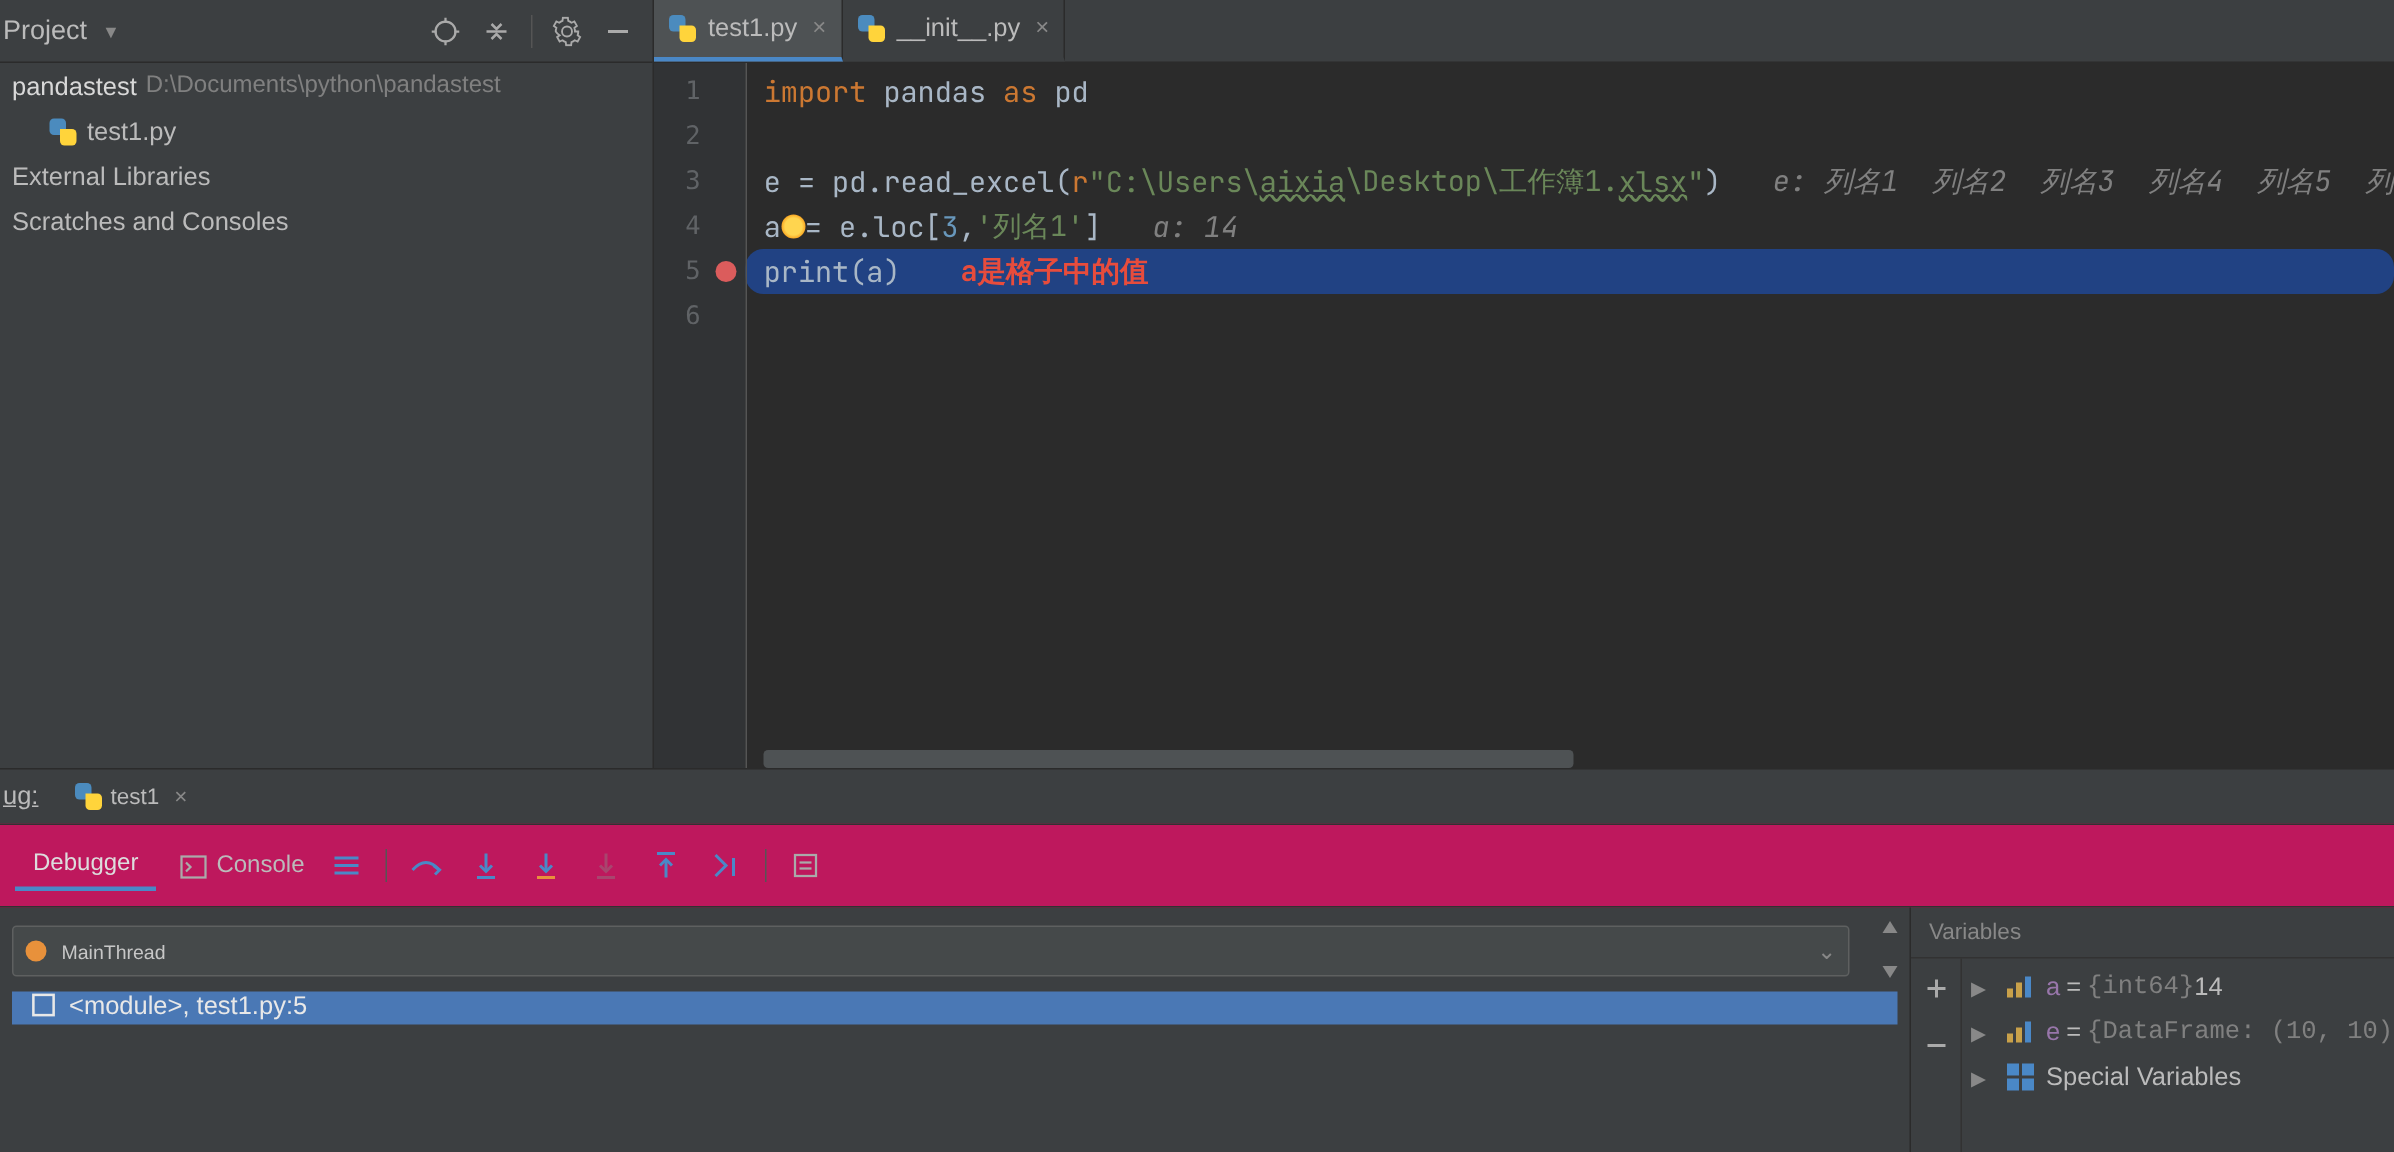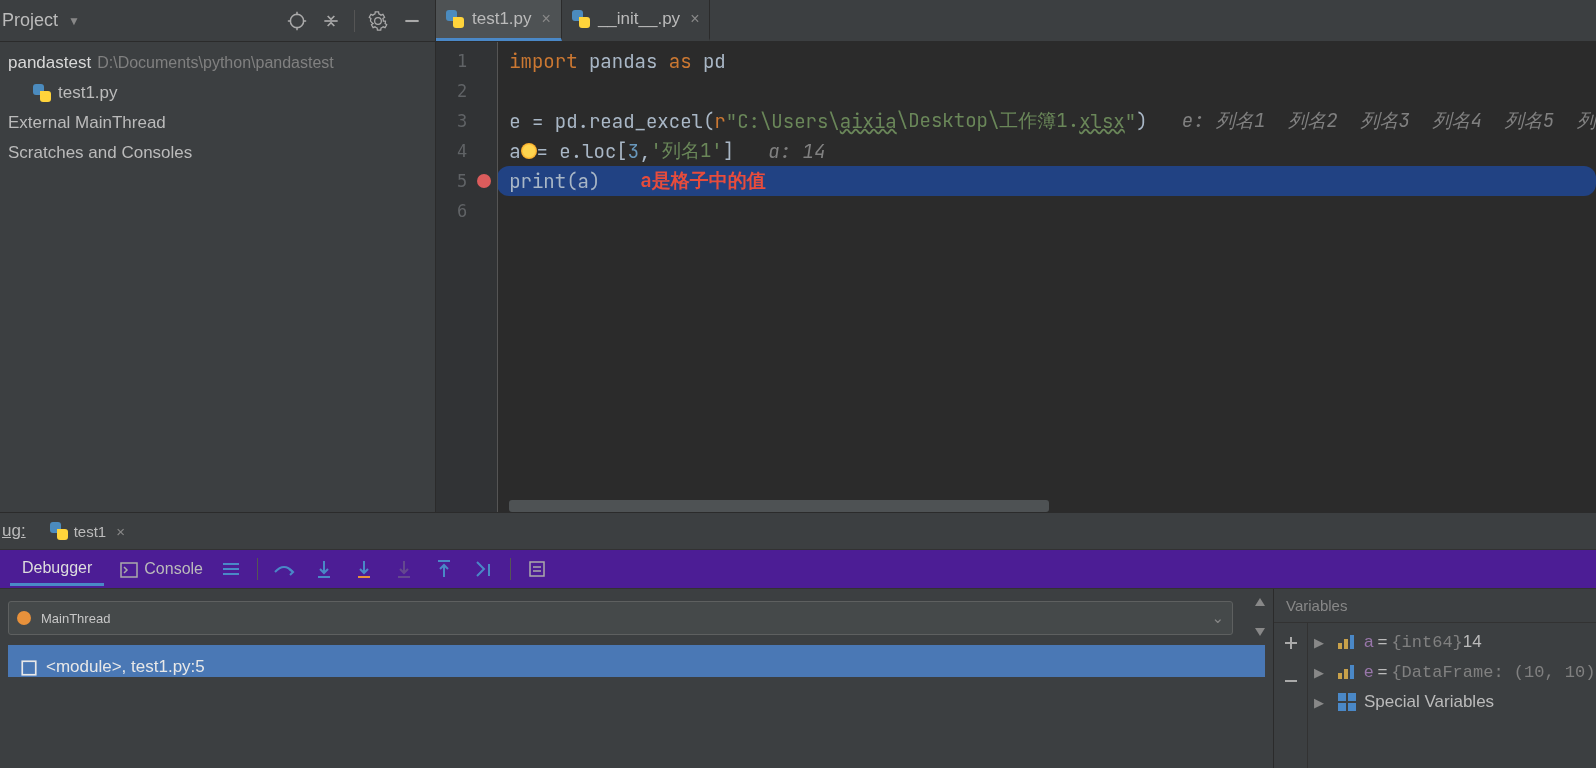--- a/index.html
+++ b/index.html
@@ -18,21 +18,21 @@
 .project-header {
   height: 42px; display: flex; align-items: center; padding: 0 6px 0 0;
   border-bottom: 1px solid #2b2b2b;
 }
 .project-title { font-size: 18px; color: #bbbbbb; padding-left: 2px; }
 .dropdown-arrow { margin-left: 10px; color: #888; font-size: 12px; }
 .spacer { flex: 1; }
 .toolbar-icon { width: 26px; height: 26px; display: flex; align-items: center; justify-content: center; cursor: pointer; margin: 0 4px; }
 .toolbar-icon svg { width: 20px; height: 20px; }
 .project-tree { padding: 6px 0; font-size: 17px; }
-.tree-row { display: flex; align-items: center; height: 30px; padding-left: 8px; }
+.tree-row { display: flex; align-items: flex-start; height: 30px; padding-left: 8px; }
 .tree-icon { width: 20px; height: 20px; margin-right: 6px; display: flex; align-items: center; justify-content: center; }
 .tree-label { color: #bbbbbb; }
 .tree-label.folder { color: #d8d8d8; font-weight: 500; }
 .tree-path { color: #808080; margin-left: 6px; font-size: 16px; }
 .tree-indent1 { padding-left: 32px; }
 .editor-area { flex: 1; background: #2b2b2b; display: flex; flex-direction: column; overflow: hidden; }
 .editor-tabs { height: 42px; background: #3c3f41; display: flex; align-items: stretch; border-bottom: 1px solid #2b2b2b; }
 .editor-tab { display: flex; align-items: center; padding: 0 10px; border-right: 1px solid #2b2b2b; cursor: pointer; background: #3c3f41; border-bottom: 3px solid transparent; }
 .editor-tab.active { background: #4e5254; border-bottom: 3px solid #4a88c7; }
 .editor-tab .tab-label { margin-left: 8px; color: #bbbbbb; font-size: 17px; }
@@ -54,37 +54,37 @@
 .annotation { color: #e74c3c; font-weight: bold; margin-left: 40px; font-style: normal; }
 .underline-wavy { text-decoration: underline wavy #6a8759; }
 .bulb { display: inline-block; width: 16px; height: 16px; background: radial-gradient(circle, #ffd54f 50%, #f9a825 70%); border-radius: 50%; vertical-align: middle; }
 .hscroll { position: absolute; bottom: 0; left: 12px; height: 12px; width: 540px; background: #4e5254; border-radius: 3px; }
 .debug-panel { flex: 1; background: #3c3f41; border-top: 1px solid #2b2b2b; display: flex; flex-direction: column; }
 .debug-tabbar { height: 36px; display: flex; align-items: center; padding-left: 2px; }
 .debug-tabbar .dbg-title { font-size: 17px; color: #bbbbbb; text-decoration: underline; }
 .debug-run-tab { display: flex; align-items: center; margin-left: 18px; padding: 2px 6px; }
 .debug-run-tab .tab-label { color: #bbbbbb; margin-left: 6px; }
 .debug-run-tab .close-x { margin-left: 10px; color: #888; }
-.debug-toolbar { height: 40px; background: #4c1d95; display: flex; align-items: center; border-top: 1px solid #323232; border-bottom: 1px solid #323232; padding-left: 10px; }
+.debug-toolbar { height: 56px; background: #be185d; display: flex; align-items: center; border-top: 1px solid #323232; border-bottom: 1px solid #323232; padding-left: 10px; }
 .debug-subtab { padding: 6px 12px; border-bottom: 3px solid transparent; cursor: pointer; font-size: 16px; }
 .debug-subtab.active { color: #ddd; border-bottom: 3px solid #4a88c7; }
 .console-btn { display: flex; align-items: flex-end; margin-left: 16px; cursor: pointer; }
 .console-btn .lbl { margin-left: 6px; font-size: 16px; }
 .tb-icon { width: 28px; height: 28px; display: flex; align-items: center; justify-content: center; margin: 0 6px; cursor: pointer; }
 .tb-sep { width: 1px; height: 22px; background: #555; margin: 0 6px; }
 .debug-content { flex: 1; display: flex; }
 .frames-panel { width: 1274px; display: flex; flex-direction: column; border-right: 1px solid #2b2b2b; }
 .panel-header { height: 34px; display: flex; align-items: center; padding-left: 18px; color: #888; font-size: 15px; border-bottom: 1px solid #323232; }
 .thread-selector { margin: 8px 8px 6px 8px; height: 34px; background: #45494a; border: 1px solid #5e6060; display: flex; align-items: center; padding: 0 8px; border-radius: 3px; }
 .thread-dot { width: 14px; height: 14px; border-radius: 50%; background: #e8913b; margin-right: 10px; }
 .thread-name { flex: 1; color: #c7c7c7; font-size: 13px; }
 .thread-chevron { color: #888; }
 .nav-arrows { display: flex; flex-direction: column; margin-left: 6px; gap: 4px; }
 .nav-arrow-btn { width: 26px; height: 26px; display: flex; align-items: center; justify-content: center; cursor: pointer; }
-.frame-row { height: 32px; display: flex; align-items: flex-end; background: #4a78b5; color: #e8e8e8; padding-left: 12px; font-size: 17px; margin: 0 8px; }
+.frame-row { height: 22px; display: flex; align-items: flex-start; background: #4a78b5; color: #e8e8e8; padding-left: 12px; font-size: 17px; margin: 0 8px; }
 .frame-icon { width: 18px; height: 18px; margin-right: 8px; }
 .thread-row-wrap { display: flex; align-items: center; }
 .vars-panel { flex: 1; display: flex; flex-direction: column; }
 .vars-header { height: 34px; display: flex; align-items: center; padding-left: 12px; color: #888; font-size: 15px; border-bottom: 1px solid #323232; }
 .vars-body { flex: 1; display: flex; }
 .vars-toolbar { width: 34px; display: flex; flex-direction: column; align-items: center; padding-top: 6px; gap: 10px; border-right: 1px solid #323232; }
 .vars-tree { flex: 1; padding: 4px 0; font-size: 17px; }
 .var-row { height: 30px; display: flex; align-items: center; padding-left: 6px; }
 .var-expand { color: #888; width: 16px; font-size: 13px; }
 .var-type-icon { width: 18px; height: 14px; margin: 0 8px; display: flex; }
@@ -149,21 +149,21 @@
         <div class="tree-row tree-indent1">
           <span class="tree-icon">
               <span class="py-icon">
                 <span class="top"></span>
                 <span class="bot"></span>
               </span>
             </span>
           <span class="tree-label">test1.py</span>
         </div>
         <div class="tree-row">
-          <span class="tree-label">External MainThread</span>
+          <span class="tree-label">External Libraries</span>
         </div>
         <div class="tree-row">
           <span class="tree-label">Scratches and Consoles</span>
         </div>
       </div>
     </div>
 
     <div class="editor-area">
       <div class="editor-tabs">
         <div class="editor-tab active">

